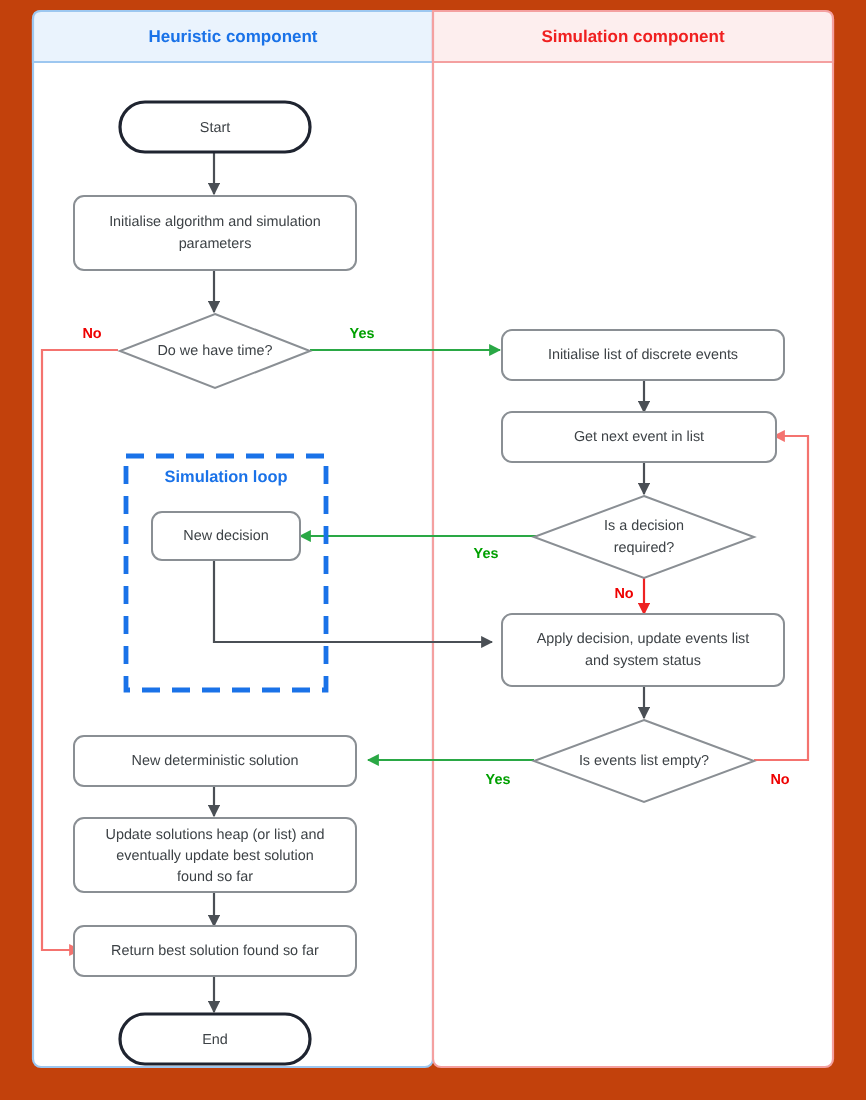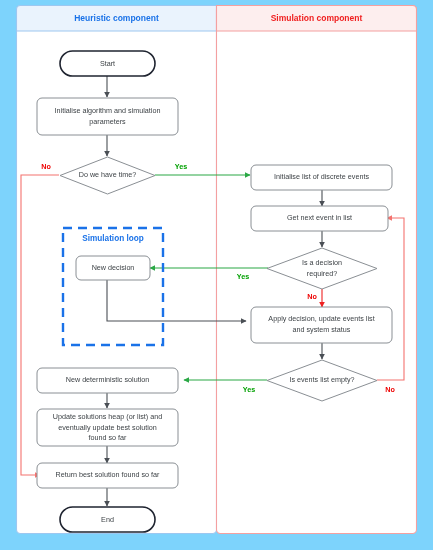--- a/index.html
+++ b/index.html
@@ -4,21 +4,21 @@
 <style>
   html, body {
     margin: 0;
     padding: 0;
     background: #ffffff;
   }
   #canvas {
     position: relative;
     width: 433px;
     height: 550px;
-    background: #7dd3fc;
+    background: #c2410c;
     font-family: "Liberation Sans", sans-serif;
     overflow: hidden;
   }
   svg.layer {
     position: absolute;
     left: 0;
     top: 0;
     width: 433px;
     height: 550px;
   }

